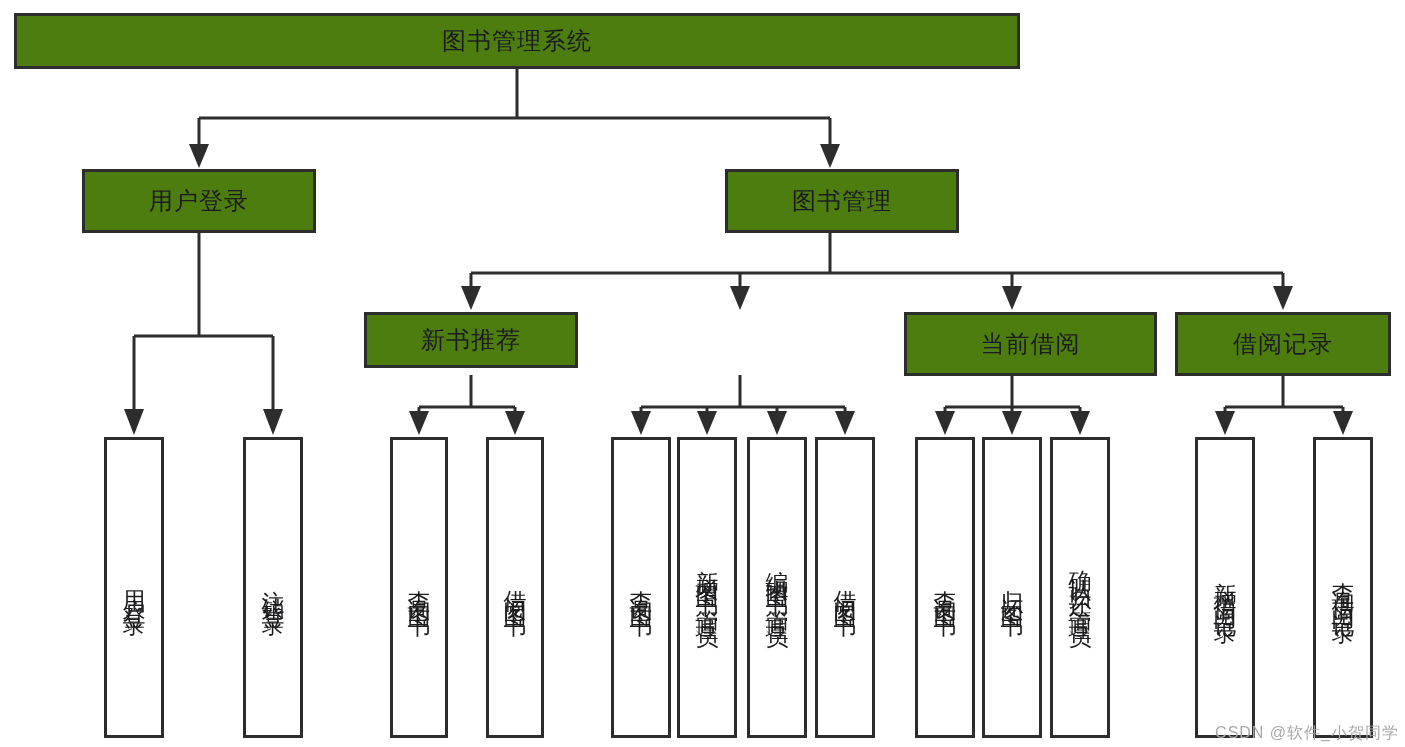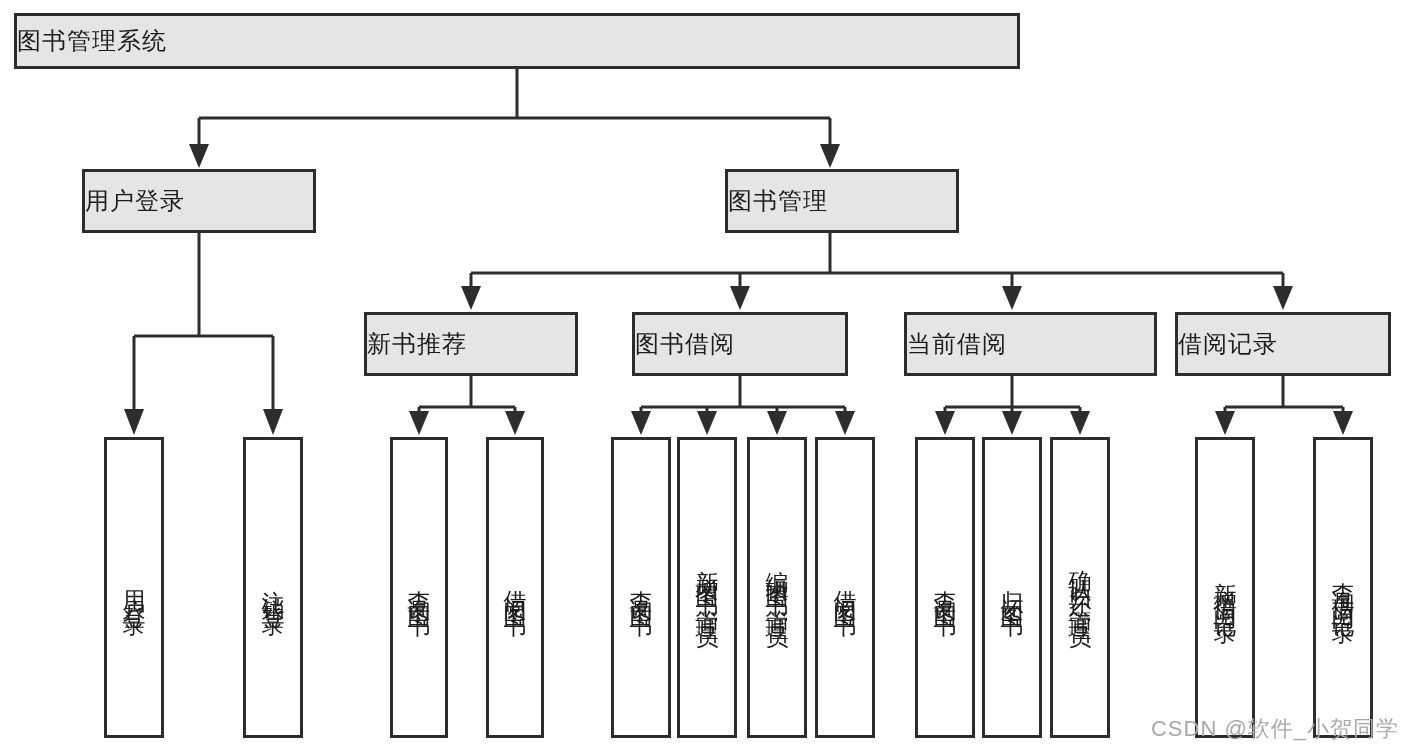--- a/index.html
+++ b/index.html
@@ -18,25 +18,25 @@
   }
   .connectors {
     position: absolute;
     left: 0;
     top: 0;
     z-index: 1;
   }
   .box {
     position: absolute;
     box-sizing: border-box;
-    background: #e5e5e5;
+    background: #4d7c0f;
     border: 3px solid #2d2d2d;
     display: flex;
     align-items: center;
-    justify-content: flex-start;
+    justify-content: center;
     z-index: 2;
     font-size: 24px;
     letter-spacing: 1px;
     white-space: nowrap;
   }
   .vbox {
     position: absolute;
     box-sizing: border-box;
     background: #ffffff;
     border: 3px solid #2d2d2d;
@@ -53,21 +53,21 @@
     text-orientation: mixed;
     font-size: 23px;
     line-height: 1;
     letter-spacing: 8px;
   }
   .watermark {
     position: absolute;
     right: 6px;
     bottom: 3px;
     z-index: 5;
-    font-size: 22px;
+    font-size: 16px;
     color: #a8a8a8;
     letter-spacing: 1px;
     white-space: nowrap;
   }
 </style>
 </head>
 <body>
 
 <div class="stage">
 
@@ -141,25 +141,22 @@
     <span>图书管理系统</span>
   </div>
 
   <div class="box" style="left:82px; top:169px; width:234px; height:64px;">
     <span>用户登录</span>
   </div>
   <div class="box" style="left:713px; top:169px; width:234px; height:64px;margin-left:12px;">
     <span>图书管理</span>
   </div>
 
-  <div class="box" style="left:364px; top:312px; width:214px; height:64px;">
+  <div class="box" style="left:364px; top:312px; width:214px; height:56px;">
     <span>新书推荐</span>
-  </div>
-  <div class="box" style="left:632px; top:312px; width:216px; height:64px;">
-    <span>图书借阅</span>
   </div>
   <div class="box" style="left:904px; top:312px; width:253px; height:64px;">
     <span>当前借阅</span>
   </div>
   <div class="box" style="left:1175px; top:312px; width:216px; height:64px;">
     <span>借阅记录</span>
   </div>
 
   <div class="vbox" style="left:104px;">
     <span class="vtext">用户登录</span>

